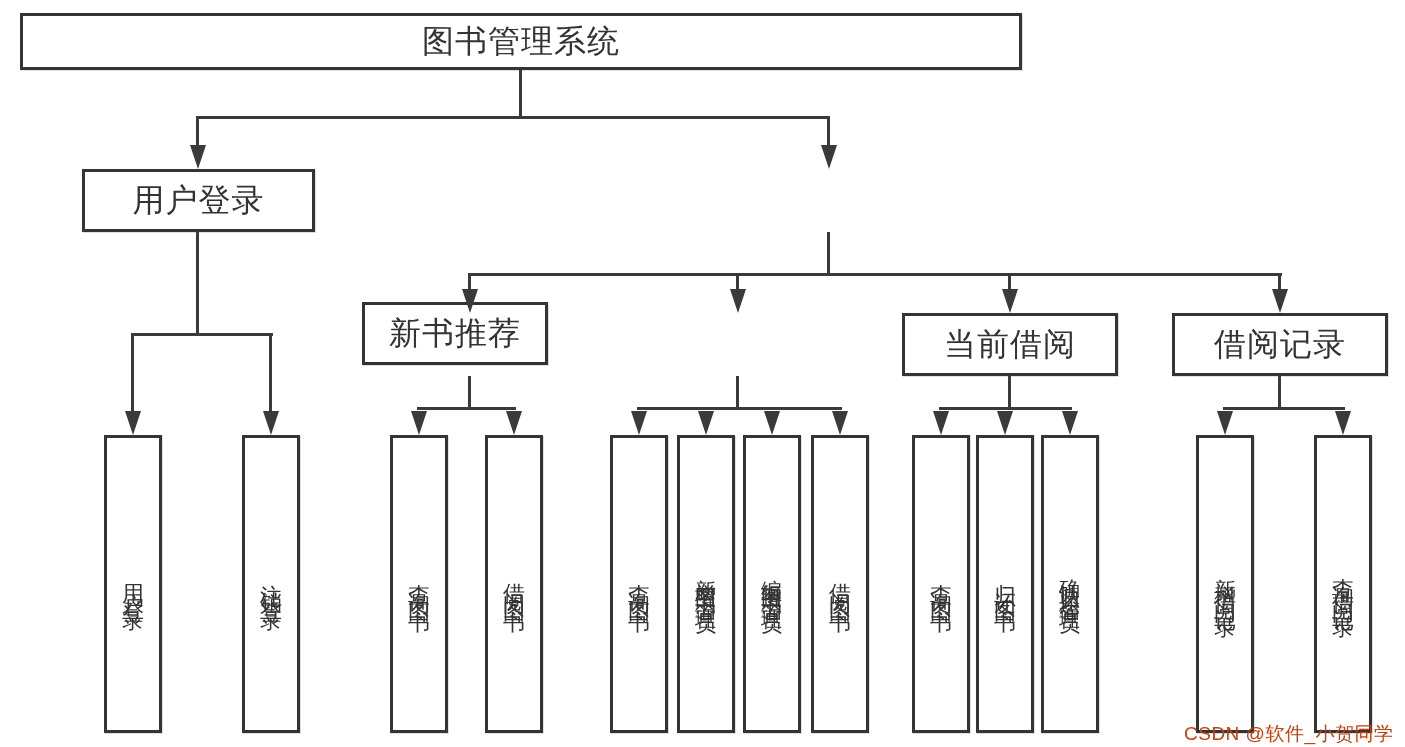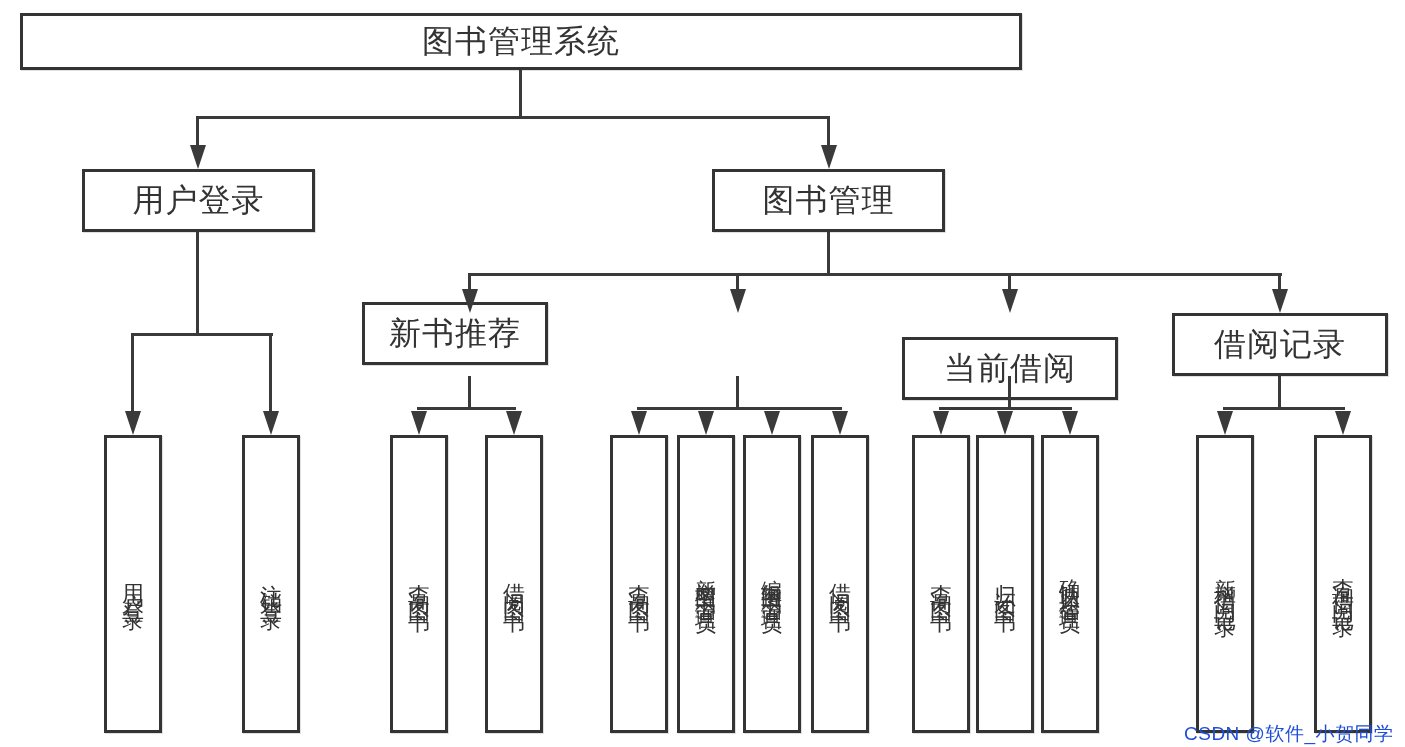--- a/index.html
+++ b/index.html
@@ -56,45 +56,42 @@
     border-right: 8px solid transparent;
     border-top: 24px solid #3a3a3a;
   }
   
   .watermark {
     position: absolute;
     left: 1184px;
     top: 721px;
     width: 221px;
     font-size: 19px;
-    color: #1d4ed8;
+    color: #c2410c;
     white-space: nowrap;
     letter-spacing: 0.5px;
   }
 </style>
 </head>
 <body>
 
 <div class="canvas">
 
   <div class="box h" style="left:20px; top:13px; width:1002px; height:57px;">
     <span>图书管理系统</span>
   </div>
 
   <div class="box h" style="left:82px; top:169px; width:233px; height:63px;">
     <span>用户登录</span>
   </div>
-  <div class="box h" style="left:712px; top:169px; width:233px; height:63px;">
-    <span>图书管理</span>
-  </div>
 
   <div class="box h" style="left:362px; top:302px; width:186px; height:63px;">
     <span>新书推荐</span>
   </div>
-  <div class="box h" style="left:902px; top:313px; width:216px; height:63px;margin-top:24px;">
+  <div class="box h" style="left:902px; top:313px; width:216px; height:63px;">
     <span>当前借阅</span>
   </div>
   <div class="box h" style="left:1172px; top:313px; width:216px; height:63px;">
     <span>借阅记录</span>
   </div>
 
   <div class="box v" style="left:104px; top:435px; width:58px; height:298px;">
     <span class="vtext sp9">用户登录</span>
   </div>
   <div class="box v" style="left:242px; top:435px; width:58px; height:298px;">

